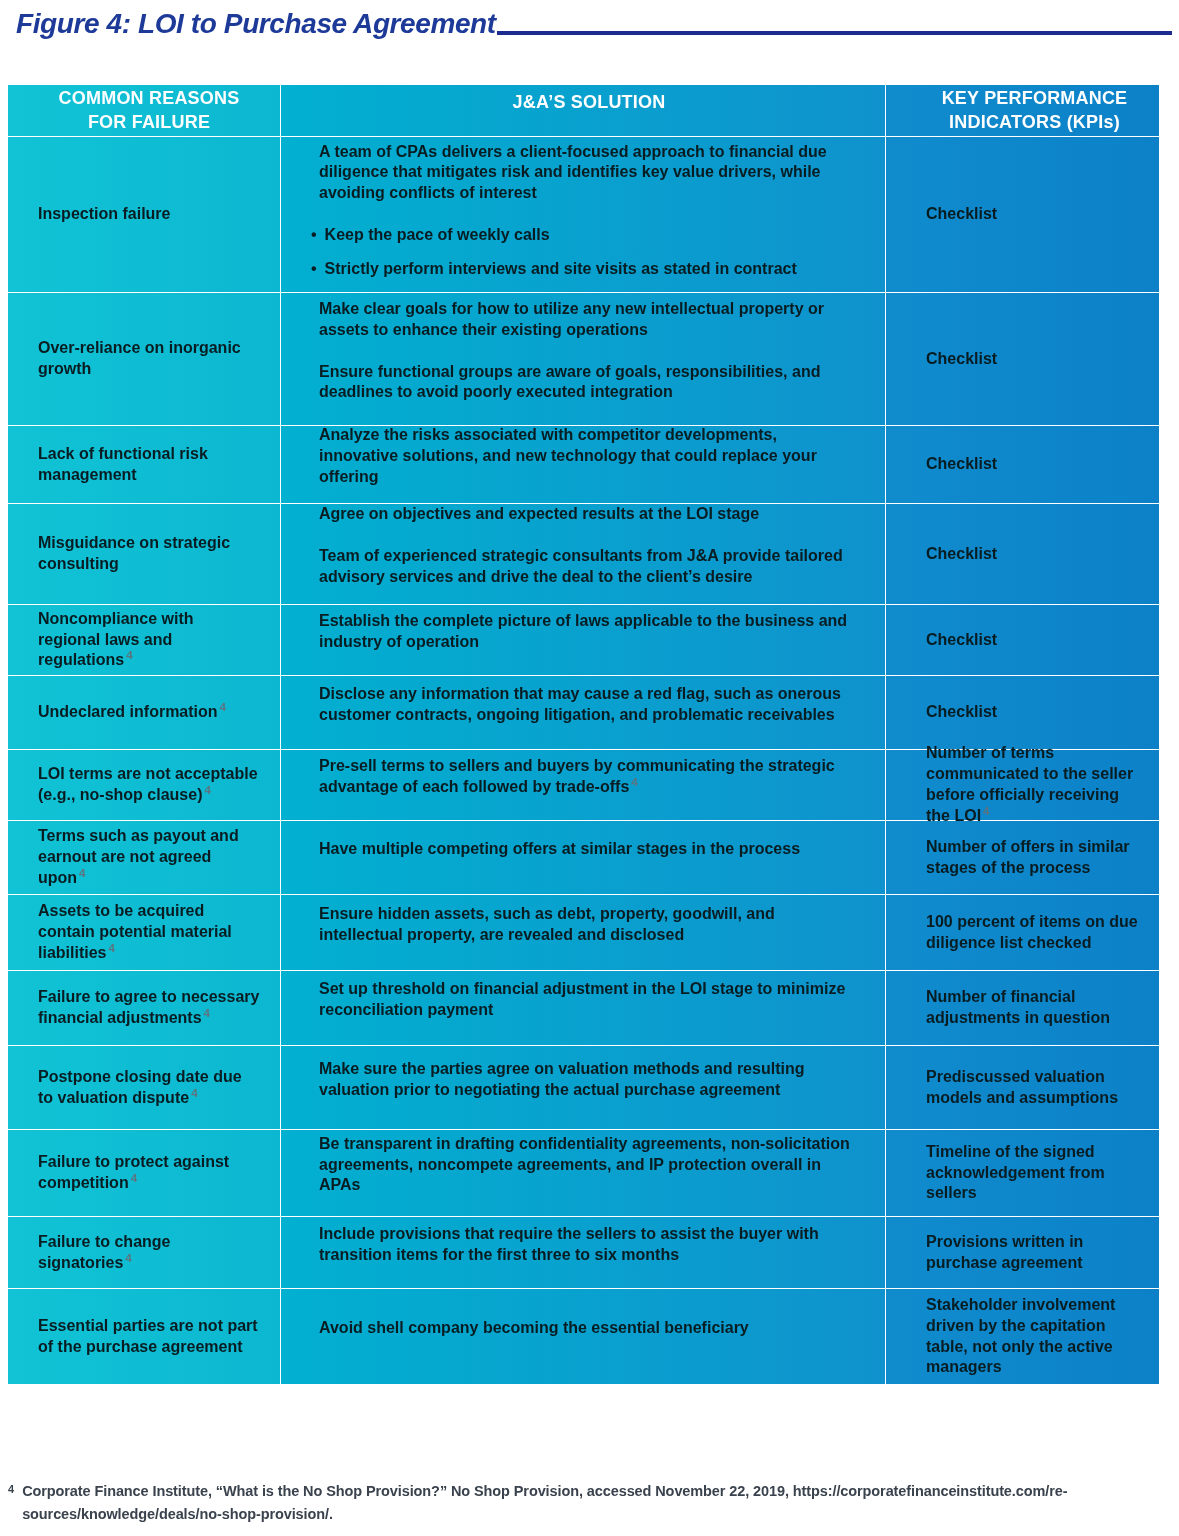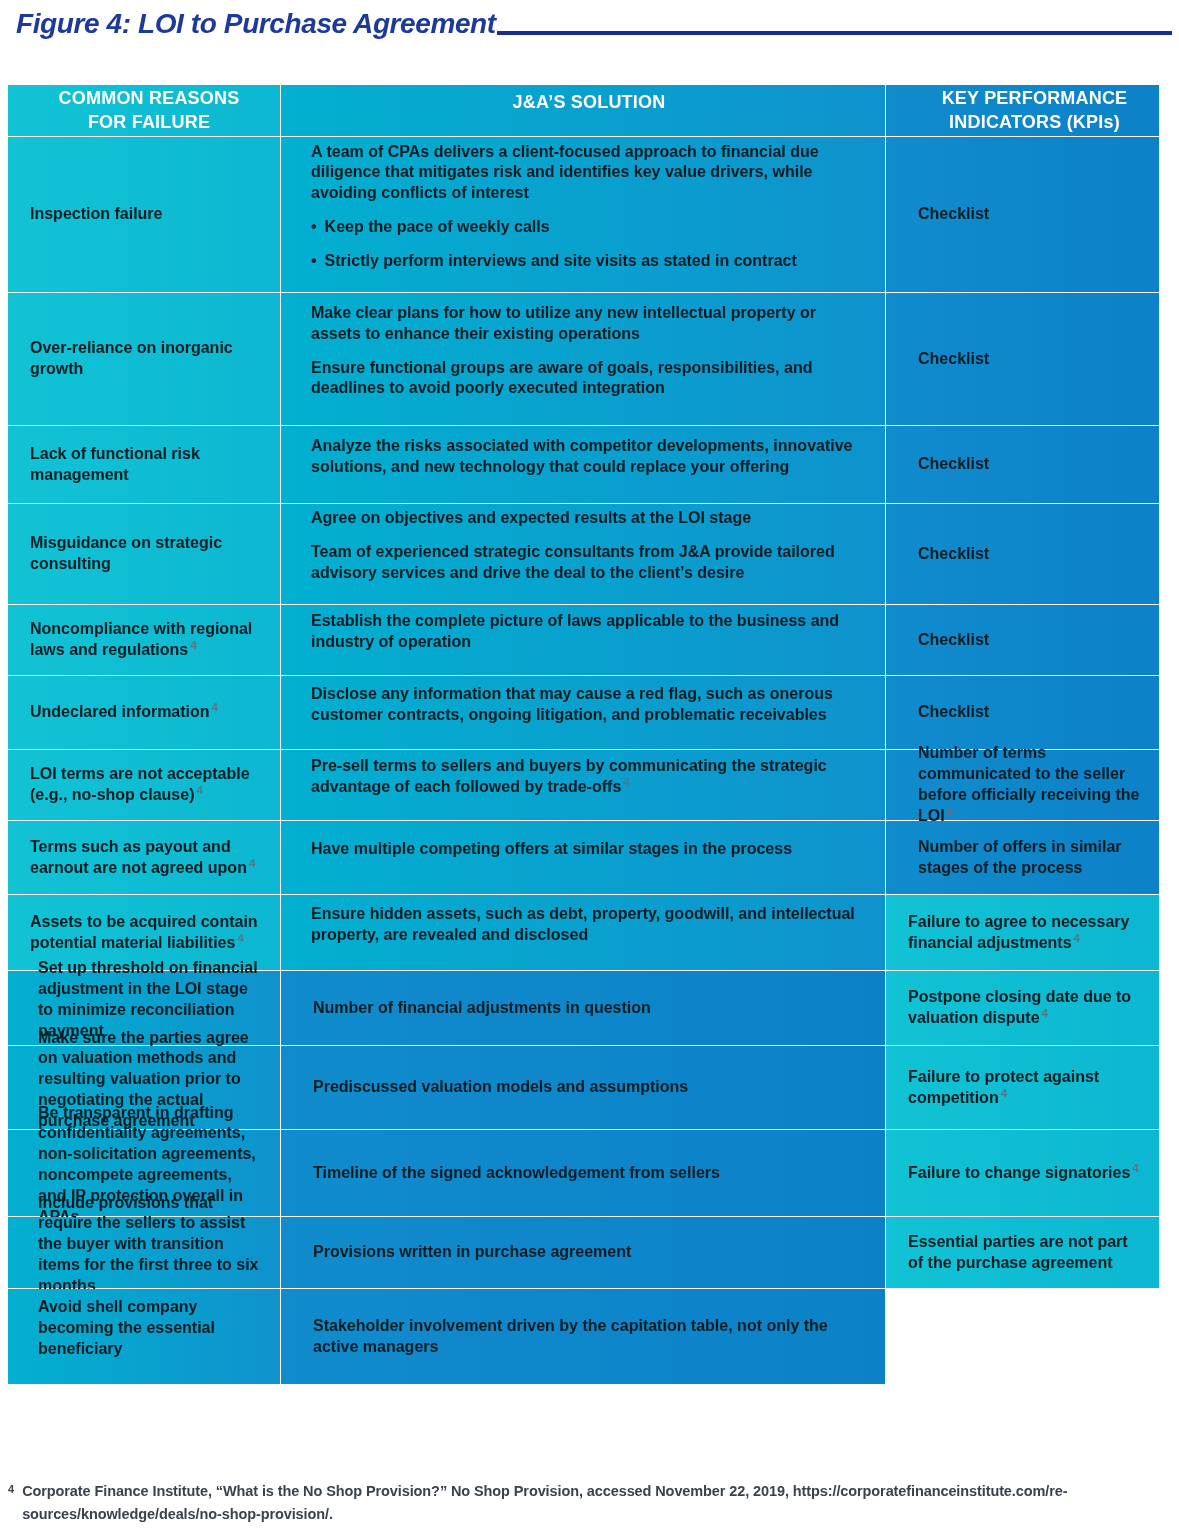--- a/index.html
+++ b/index.html
@@ -30,21 +30,21 @@
     color:#081c22;font-weight:bold;font-size:16px;line-height:1.3;
   }
   .c1{background:linear-gradient(90deg,#11c3d5,#0cb7d1);padding:6px 12px 6px 22px;justify-content:center;}
   .c2{background:linear-gradient(90deg,#02b0d0,#0f92cd);padding:6px 18px 22px 30px;}
   .c3{background:linear-gradient(90deg,#108ccd,#0c81c8);padding:6px 8px 6px 32px;}
   .head{
     align-items:center;justify-content:center;text-align:center;
     color:#ffffff;font-size:18px;line-height:1.3;letter-spacing:0.2px;
   }
   .head-label{white-space:pre-line;}
-  .txt,.para{margin:0;}
+  .txt,.para{margin:8px;}
   .item + .item{margin-top:13px;}
   .bullet{display:flex;}
   .dot{flex:0 0 auto;margin-right:8px;}
   sup.mark{
     font-size:11.5px;color:#5e737e;line-height:0;
     vertical-align:6px;margin-left:2px;font-weight:bold;
   }
   
   .footnote{
     position:absolute;left:8px;top:1480px;display:flex;align-items:flex-start;
@@ -86,21 +86,21 @@
           <span>Strictly perform interviews and site visits as stated in contract</span>
         </div>
       </div>
       <div class="cell c3">
         <p class="txt"><span>Checklist</span></p>
       </div>
       <div class="cell c1">
         <p class="txt"><span>Over-reliance on inorganic growth</span></p>
       </div>
       <div class="cell c2">
-        <p class="para item"><span>Make clear plans for how to utilize any new intellectual property or assets to enhance their existing operations</span></p>
+        <p class="para item"><span>Make clear goals for how to utilize any new intellectual property or assets to enhance their existing operations</span></p>
         <p class="para item"><span>Ensure functional groups are aware of goals, responsibilities, and deadlines to avoid poorly executed integration</span></p>
       </div>
       <div class="cell c3">
         <p class="txt"><span>Checklist</span></p>
       </div>
       <div class="cell c1">
         <p class="txt"><span>Lack of functional risk management</span></p>
       </div>
       <div class="cell c2">
         <p class="para item"><span>Analyze the risks associated with competitor developments, innovative solutions, and new technology that could replace your offering</span></p>
@@ -152,20 +152,23 @@
         <p class="para item"><span>Have multiple competing offers at similar stages in the process</span></p>
       </div>
       <div class="cell c3">
         <p class="txt"><span>Number of offers in similar stages of the process</span></p>
       </div>
       <div class="cell c1">
         <p class="txt"><span>Assets to be acquired contain potential material liabilities</span><sup class="mark">4</sup></p>
       </div>
       <div class="cell c2">
         <p class="para item"><span>Ensure hidden assets, such as debt, property, goodwill, and intellectual property, are revealed and disclosed</span></p>
+      </div>
+      <div class="cell c3">
+        <p class="txt"><span>100 percent of items on due diligence list checked</span></p>
       </div>
       <div class="cell c1">
         <p class="txt"><span>Failure to agree to necessary financial adjustments</span><sup class="mark">4</sup></p>
       </div>
       <div class="cell c2">
         <p class="para item"><span>Set up threshold on financial adjustment in the LOI stage to minimize reconciliation payment</span></p>
       </div>
       <div class="cell c3">
         <p class="txt"><span>Number of financial adjustments in question</span></p>
       </div>

